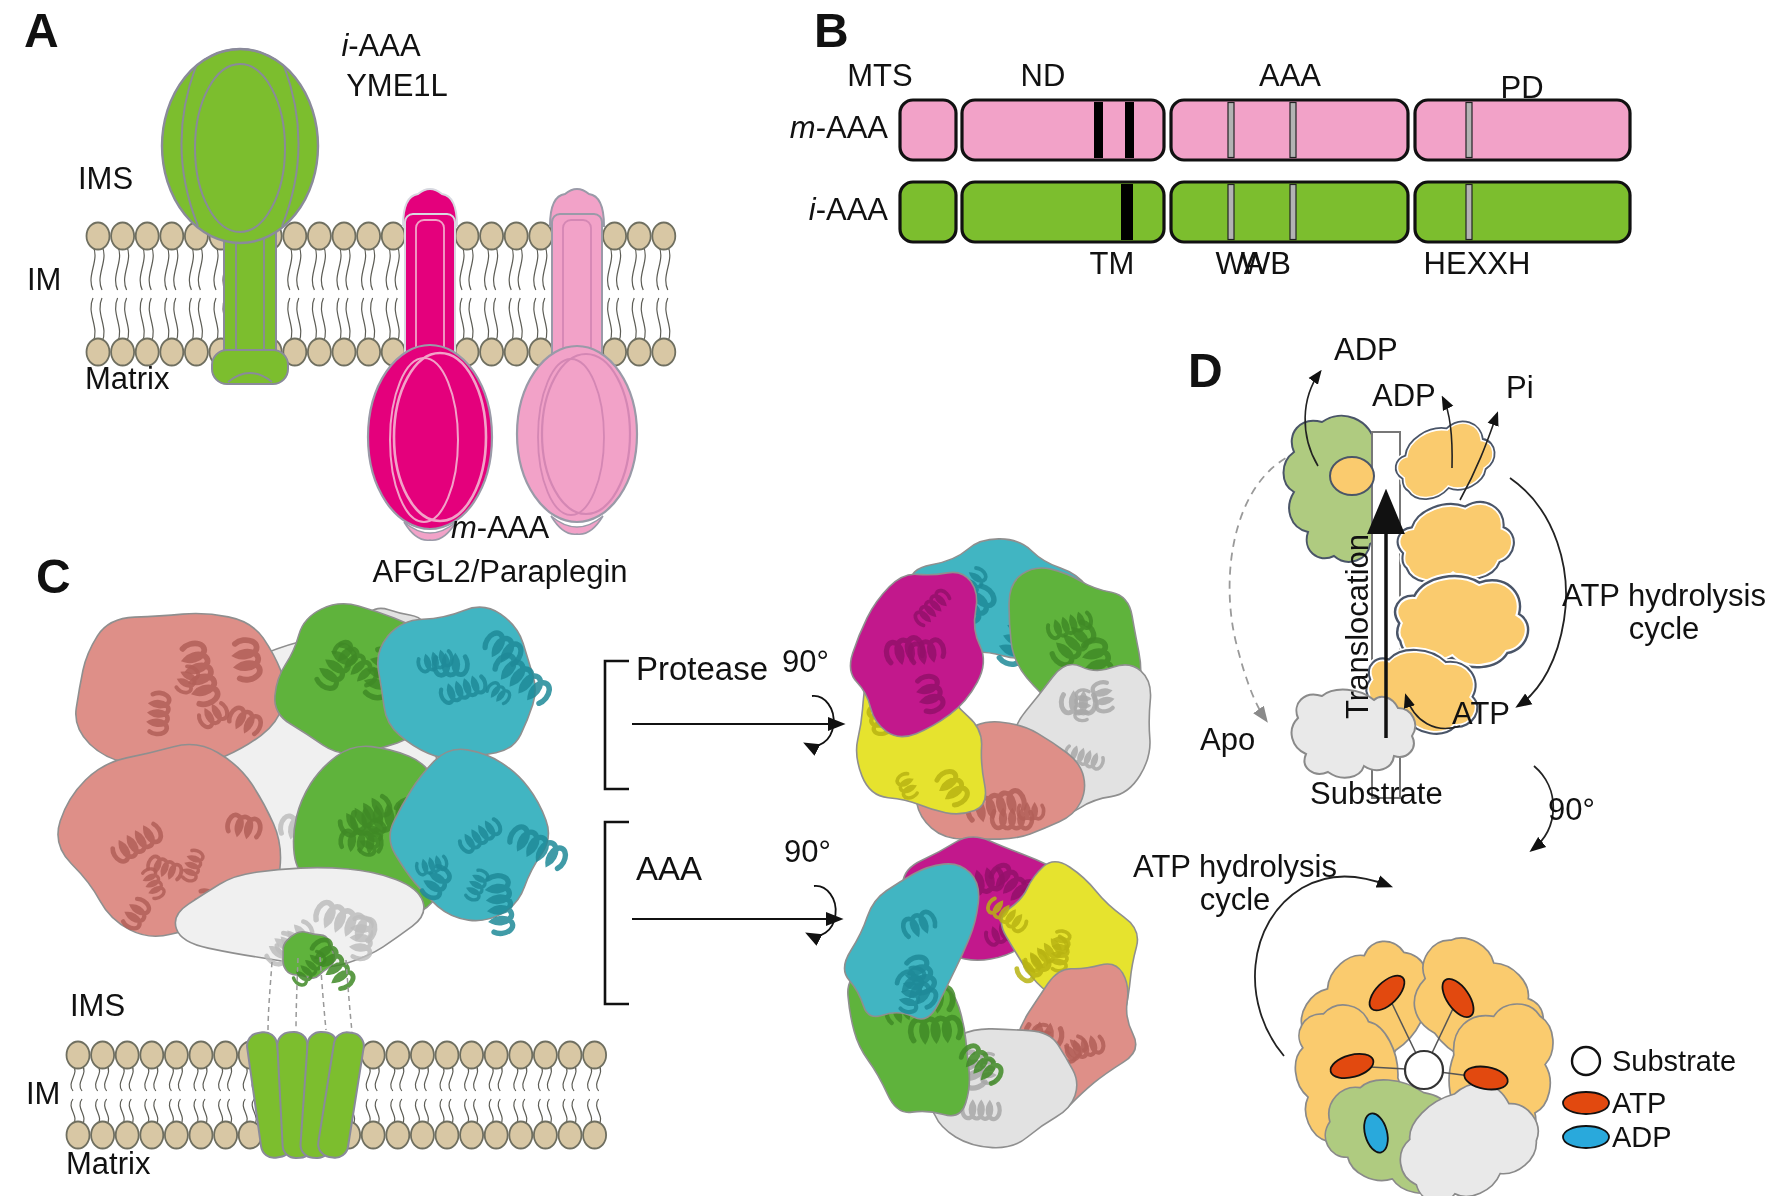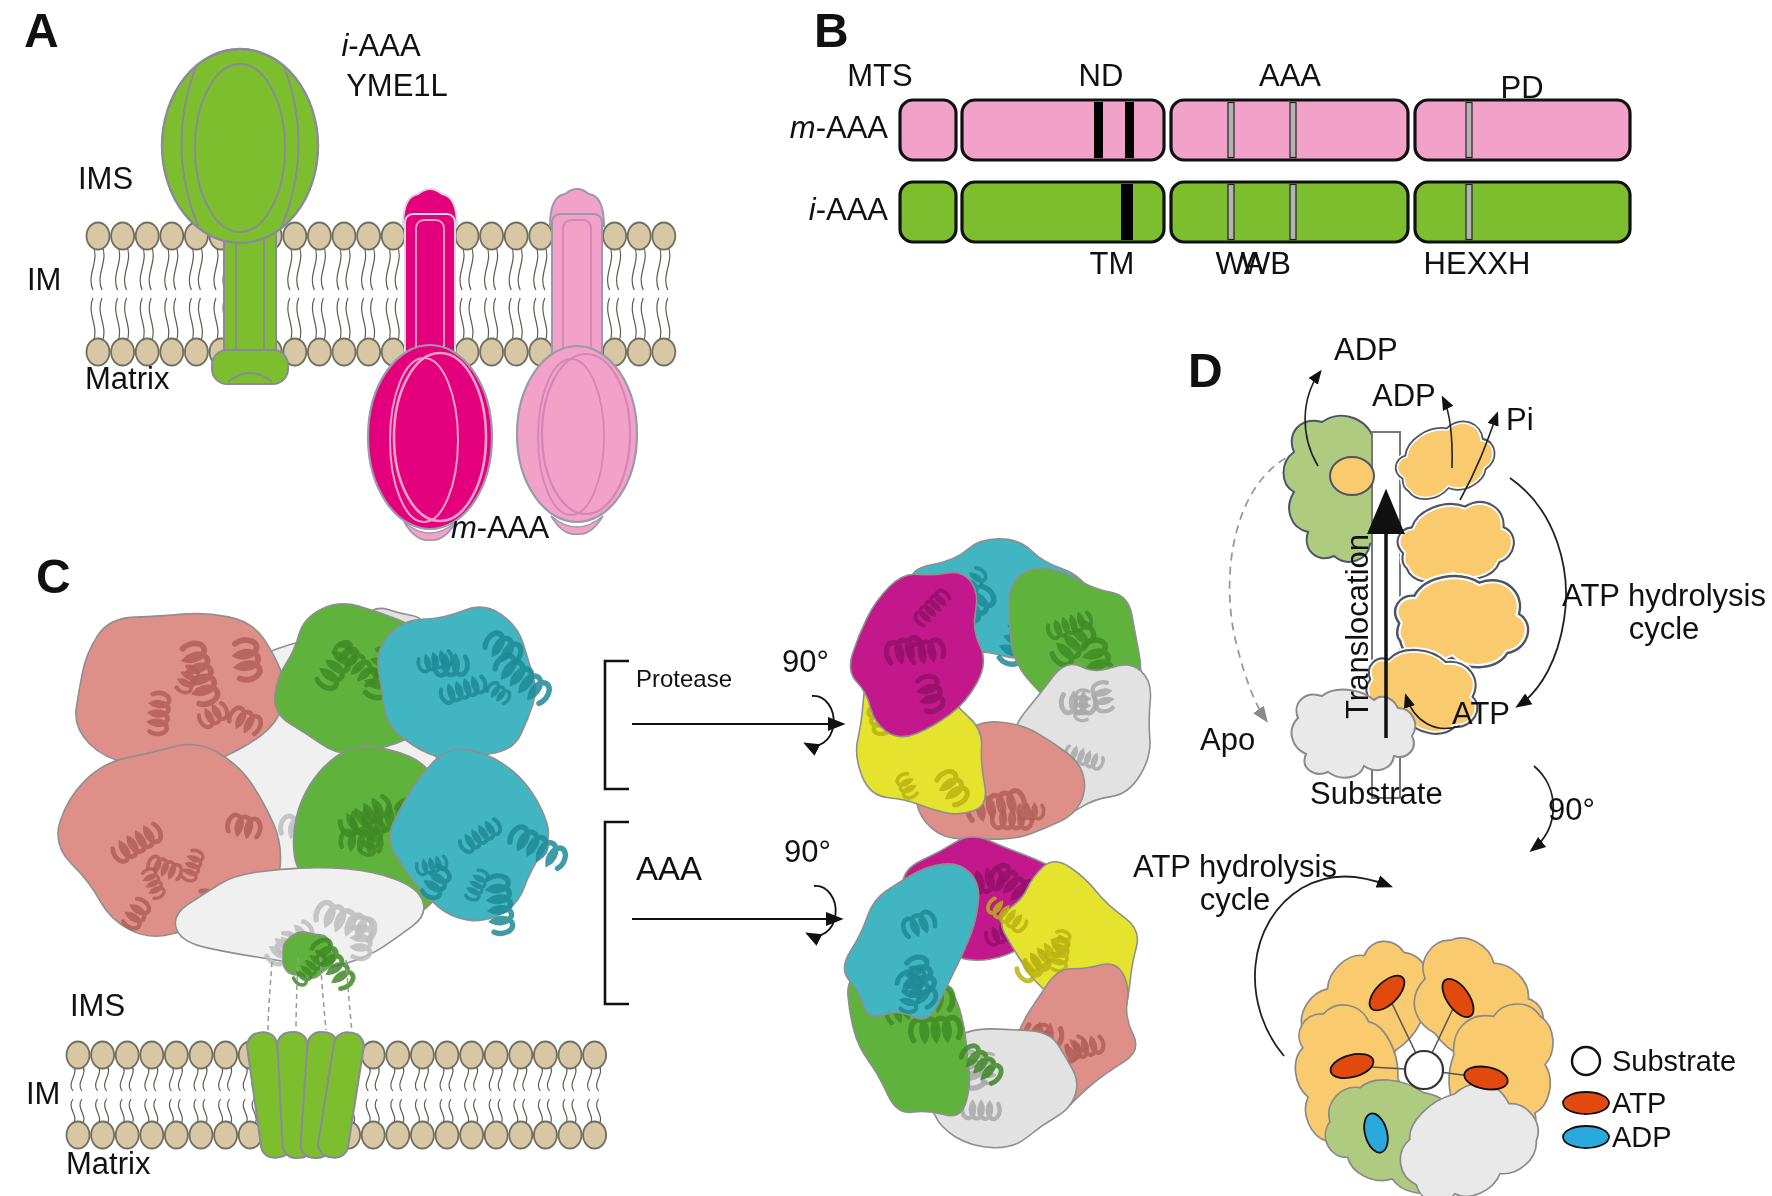--- a/index.html
+++ b/index.html
@@ -588,46 +588,47 @@
       </g>
     </svg>
 
   <div class="lbl b" style="left:24px;top:6px">A</div>
   <div class="lbl ctr" style="left:318px;top:30px;width:126px"><i>i</i><span>-AAA</span></div>
   <div class="lbl ctr" style="left:326px;top:70px;width:142px">YME1L</div>
   <div class="lbl" style="left:78px;top:163px">IMS</div>
   <div class="lbl" style="left:27px;top:264px">IM</div>
   <div class="lbl" style="left:85px;top:363px">Matrix</div>
   <div class="lbl ctr" style="left:420px;top:512px;width:160px"><i>m</i><span>-AAA</span></div>
+  <div class="lbl ctr" style="left:368px;top:556px;width:264px">AFGL2/Paraplegin</div>
 
   <div class="lbl b" style="left:814px;top:6px">B</div>
   <div class="lbl ctr" style="left:840px;top:60px;width:80px">MTS</div>
-  <div class="lbl ctr" style="left:1061px;top:60px;width:80px">ND</div>
+  <div class="lbl ctr" style="left:1003px;top:60px;width:80px">ND</div>
   <div class="lbl ctr" style="left:1247px;top:60px;width:86px">AAA</div>
   <div class="lbl ctr" style="left:1482px;top:72px;width:80px">PD</div>
   <div class="lbl rt" style="left:770px;top:112px;width:118px"><i>m</i><span>-AAA</span></div>
   <div class="lbl rt" style="left:770px;top:194px;width:118px"><i>i</i><span>-AAA</span></div>
   <div class="lbl ctr" style="left:1072px;top:248px;width:80px">TM</div>
   <div class="lbl ctr" style="left:1202px;top:248px;width:76px">WA</div>
   <div class="lbl ctr" style="left:1228px;top:248px;width:76px">WB</div>
   <div class="lbl ctr" style="left:1417px;top:248px;width:120px">HEXXH</div>
 
   <div class="lbl b" style="left:36px;top:552px">C</div>
-  <div class="lbl" style="left:636px;top:666px;font-size:24px">Protease</div>
+  <div class="lbl" style="left:636px;top:652px;font-size:33px">Protease</div>
   <div class="lbl" style="left:636px;top:852px;font-size:33px">AAA</div>
   <div class="lbl" style="left:782px;top:646px">90°</div>
   <div class="lbl" style="left:784px;top:836px">90°</div>
   <div class="lbl" style="left:70px;top:990px">IMS</div>
   <div class="lbl" style="left:26px;top:1078px">IM</div>
   <div class="lbl" style="left:66px;top:1148px">Matrix</div>
 
   <div class="lbl b" style="left:1188px;top:346px">D</div>
   <div class="lbl" style="left:1334px;top:334px">ADP</div>
   <div class="lbl" style="left:1372px;top:380px">ADP</div>
-  <div class="lbl" style="left:1506px;top:404px">Pi</div>
+  <div class="lbl" style="left:1506px;top:372px">Pi</div>
   <div class="lbl" style="left:1208px;top:610px;width:300px;text-align:center;transform:rotate(-90deg)">Translocation</div>
   <div class="lbl ctr" style="left:1556px;top:580px;width:216px">
     <div>ATP hydrolysis</div>
       <div>cycle</div>
   </div>
   <div class="lbl" style="left:1200px;top:724px">Apo</div>
   <div class="lbl" style="left:1452px;top:698px">ATP</div>
   <div class="lbl" style="left:1310px;top:778px">Substrate</div>
   <div class="lbl" style="left:1548px;top:794px">90°</div>
   <div class="lbl ctr" style="left:1122px;top:851px;width:226px">

